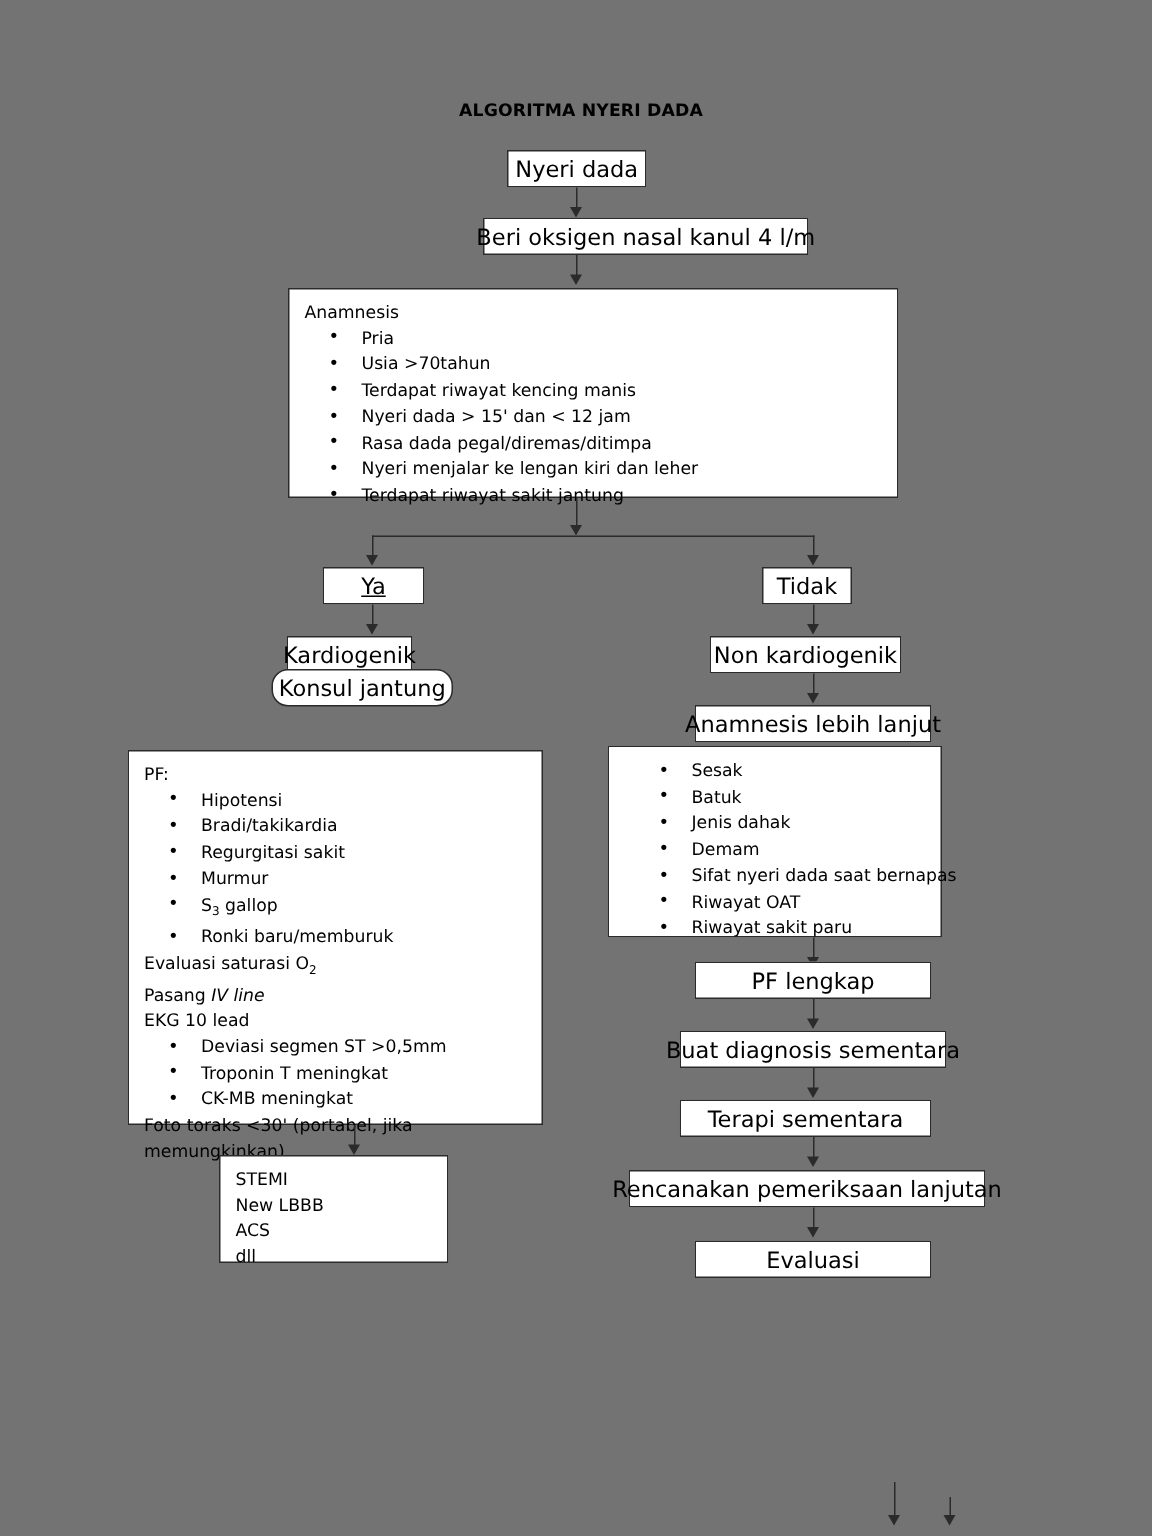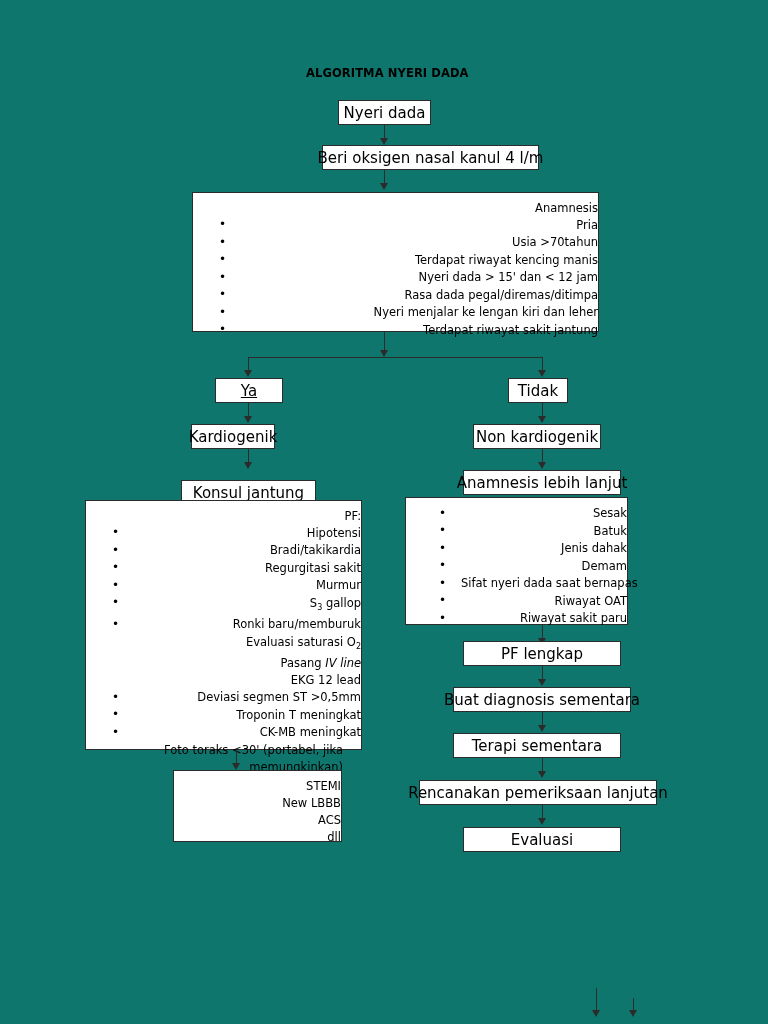--- a/index.html
+++ b/index.html
@@ -8,23 +8,22 @@
     background: #ffffff;
   }
   body {
     font-family: "DejaVu Sans", sans-serif;
     color: #000000;
   }
   #page {
     position: relative;
     width: 768px;
     height: 1024px;
-    background: #0f766e;
+    background: #737373;
     overflow: hidden;
-    text-align: right;
   }
   .title {
     position: absolute;
     font-weight: bold;
     font-size: 11.5px;
     letter-spacing: 0.1px;
     white-space: nowrap;
   }
   .box {
     position: absolute;
@@ -158,41 +157,41 @@
 
   <div class="box center" style="left:473px; top:424px; width:128px; height:25px;">
     <span>Non kardiogenik</span>
   </div>
 
   <div class="vline" style="left:248px; top:449px; height:14px;"></div>
   <div class="arrowhead" style="left:244px; top:462px;"></div>
   <div class="vline" style="left:542px; top:449px; height:14px;"></div>
   <div class="arrowhead" style="left:538px; top:462px;"></div>
 
-  <div class="box center" style="left:181px; top:480px; width:135px; height:25px;">
+  <div class="box center" style="left:181px; top:446px; width:121px; height:25px;border-radius:11px;">
     <span>Konsul jantung</span>
   </div>
 
   <div class="box center" style="left:463px; top:470px; width:158px; height:25px;">
     <span>Anamnesis lebih lanjut</span>
   </div>
 
   <div class="box listbox" style="left:85px; top:500px; width:277px; height:250px;">
     <div class="hdr">PF:</div>
     <ul class="bullets">
       <li>Hipotensi</li>
       <li>Bradi/takikardia</li>
       <li>Regurgitasi sakit</li>
       <li>Murmur</li>
       <li><span>S</span><sub>3</sub><span> gallop</span></li>
       <li>Ronki baru/memburuk</li>
     </ul>
     <div class="plain"><span>Evaluasi saturasi O</span><sub>2</sub></div>
     <div class="plain"><span>Pasang </span><span class="ital">IV line</span></div>
-    <div class="plain">EKG 12 lead</div>
+    <div class="plain">EKG 10 lead</div>
     <ul class="bullets">
       <li>Deviasi segmen ST &gt;0,5mm</li>
       <li>Troponin T meningkat</li>
       <li>CK-MB meningkat</li>
     </ul>
     <div class="plain wrap">Foto toraks &lt;30' (portabel, jika memungkinkan)</div>
   </div>
 
   <div class="box listbox" style="left:405px; top:497px; width:223px; height:128px;">
     <ul class="bullets" style="padding-left:55px;">
@@ -202,21 +201,21 @@
       <li>Demam</li>
       <li>Sifat nyeri dada saat bernapas</li>
       <li>Riwayat OAT</li>
       <li>Riwayat sakit paru</li>
     </ul>
   </div>
 
   <div class="vline" style="left:236px; top:750px; height:14px;"></div>
   <div class="arrowhead" style="left:232px; top:763px;"></div>
 
-  <div class="box listbox" style="left:146px; top:770px; width:169px; height:72px;margin-left:27px;">
+  <div class="box listbox" style="left:146px; top:770px; width:153px; height:72px;">
     <div class="plain">STEMI</div>
     <div class="plain">New LBBB</div>
     <div class="plain">ACS</div>
     <div class="plain">dll</div>
   </div>
 
   <div class="vline" style="left:542px; top:625px; height:14px;"></div>
   <div class="arrowhead" style="left:538px; top:638px;"></div>
 
   <div class="box center" style="left:463px; top:641px; width:158px; height:25px;">

